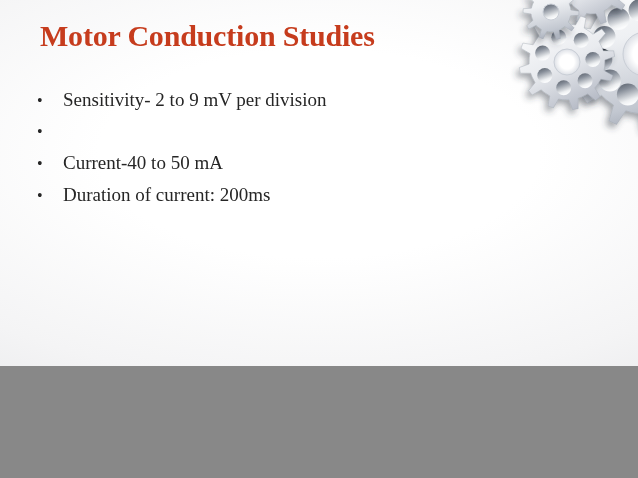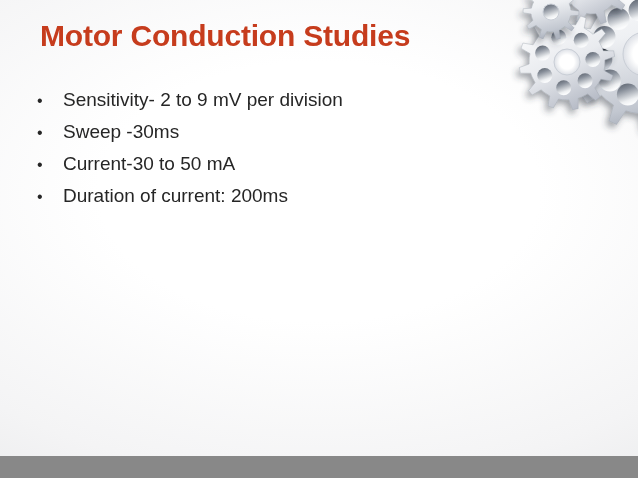--- a/index.html
+++ b/index.html
@@ -1,21 +1,21 @@
 <!DOCTYPE html>
 <html><head>
 <meta charset="utf-8">
 <style>
   html,body{margin:0;padding:0;background:#888;}
   .slide{
     position:relative;
-    width:638px;height:456px;
+    width:638px;height:366px;
     overflow:hidden;
     background:radial-gradient(ellipse 115% 95% at 50% 42%, #ffffff 30%, #f4f4f5 66%, #e3e4e6 100%);
-    font-family:Liberation Sans, sans-serif;
+    font-family:Liberation Serif, serif;
   }
   .title{
     position:absolute;
     left:40px;top:19px;
     margin:0;
     font-size:30px;
     font-weight:bold;
     letter-spacing:-0.2px;
     color:#C63C1D;
   }
@@ -52,25 +52,24 @@
 
   <h1 class="title">Motor Conduction Studies</h1>
 
   <ul class="bullets">
     <li>
       <span class="bullet-dot">•</span>
       <span>Sensitivity- 2 to 9 mV per division</span>
     </li>
     <li>
       <span class="bullet-dot">•</span>
-      <span>Sweep -30ms</span>
     </li>
     <li>
       <span class="bullet-dot">•</span>
-      <span>Current-30 to 50 mA</span>
+      <span>Current-40 to 50 mA</span>
     </li>
     <li>
       <span class="bullet-dot">•</span>
       <span>Duration of current: 200ms</span>
     </li>
   </ul>
 
   <svg class="gears" viewBox="0 0 130 140" aria-hidden="true">
     <defs>
       <linearGradient id="gearGrad" x1="0" y1="0" x2="0.25" y2="1">

